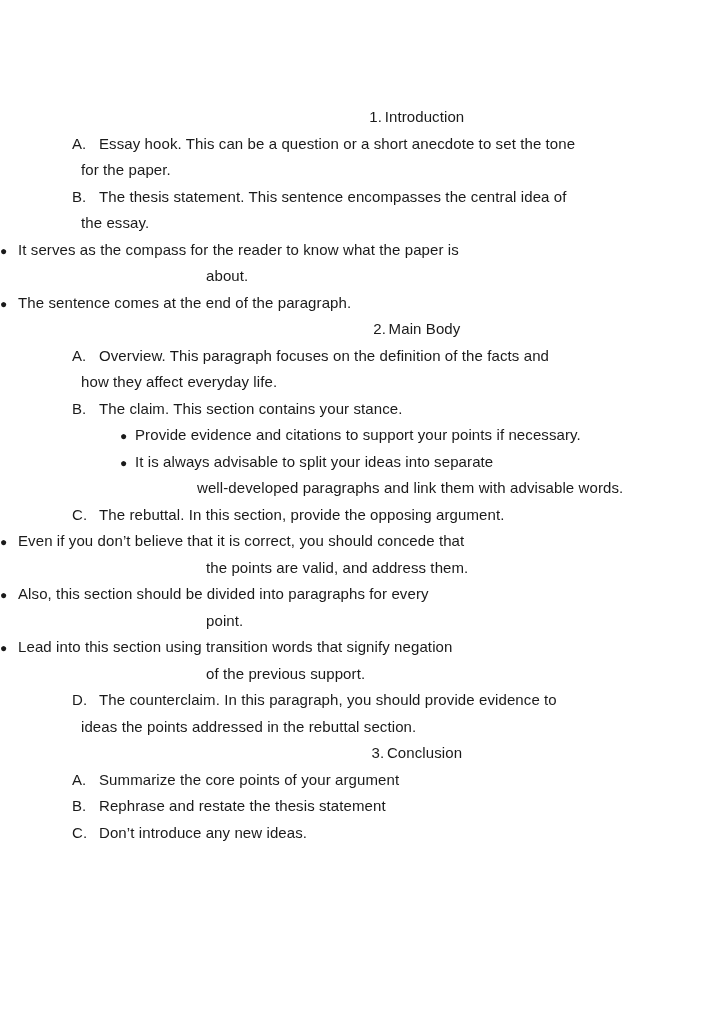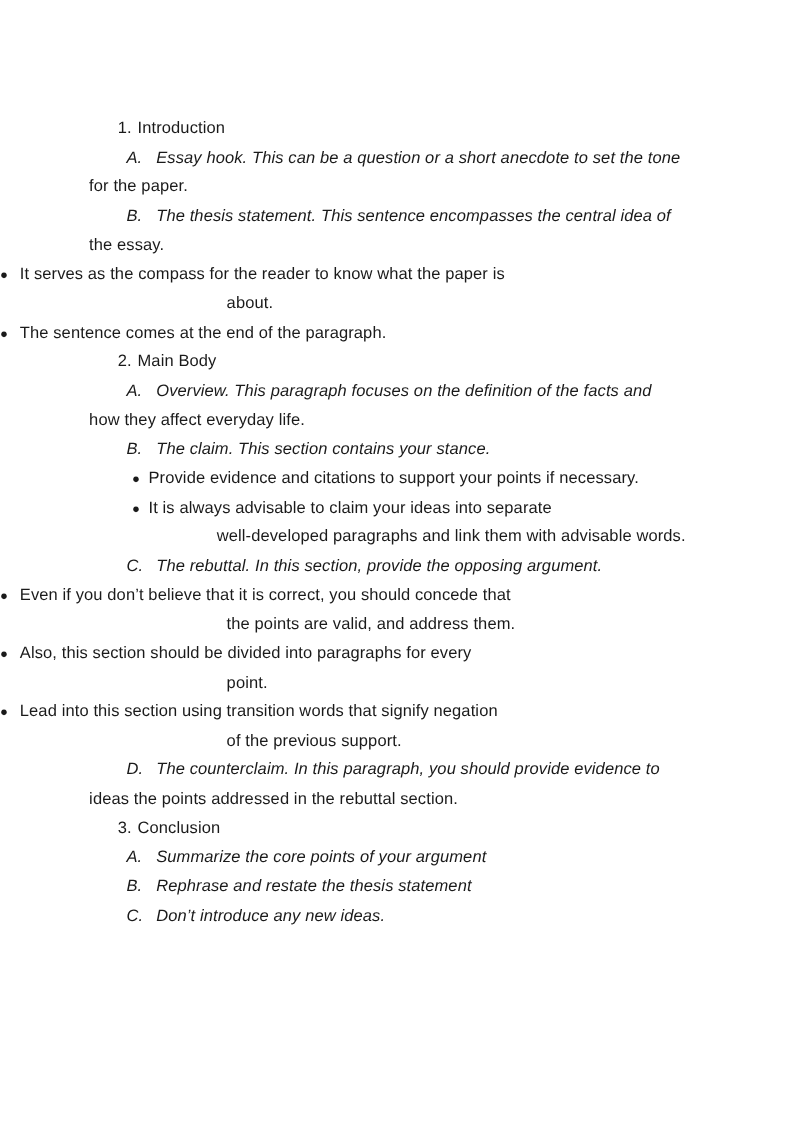--- a/index.html
+++ b/index.html
@@ -32,24 +32,24 @@
   .ln {
     height: 26.5px;
     white-space: nowrap;
     box-sizing: border-box;
   }
   .mk {
     display: inline-block;
     box-sizing: border-box;
   }
   
-  .ln-n   { padding-left: 107px; }
+  .ln-n   { padding-left: 107px; text-align: center; }
   .ln-n .mk { width: 18px; }
   
-  .ln-a   { padding-left: 115px; font-style: italic; }
+  .ln-a   { padding-left: 72px; }
   .ln-a .mk { width: 27px; }
   
   .ln-b1  { }
   .ln-b1 .mk { width: 18px; }
   
   .ln-b2  { padding-left: 120px; }
   .ln-b2 .mk { width: 15px; }
   
   .ln-ca  { padding-left: 81px; }
   .ln-cb1 { padding-left: 206px; }
@@ -68,21 +68,21 @@
     <div class="ln ln-a"><span class="mk">B.</span><span>The thesis statement. This sentence encompasses the central idea of</span></div>
     <div class="ln ln-ca"><span>the essay.</span></div>
     <div class="ln ln-b1"><span class="mk">●</span><span>It serves as the compass for the reader to know what the paper is</span></div>
     <div class="ln ln-cb1"><span>about.</span></div>
     <div class="ln ln-b1"><span class="mk">●</span><span>The sentence comes at the end of the paragraph.</span></div>
     <div class="ln ln-n"><span class="mk">2.</span><span>Main Body</span></div>
     <div class="ln ln-a"><span class="mk">A.</span><span>Overview. This paragraph focuses on the definition of the facts and</span></div>
     <div class="ln ln-ca"><span>how they affect everyday life.</span></div>
     <div class="ln ln-a"><span class="mk">B.</span><span>The claim. This section contains your stance.</span></div>
     <div class="ln ln-b2"><span class="mk">●</span><span>Provide evidence and citations to support your points if necessary.</span></div>
-    <div class="ln ln-b2"><span class="mk">●</span><span>It is always advisable to claim your ideas into separate</span></div>
+    <div class="ln ln-b2"><span class="mk">●</span><span>It is always advisable to split your ideas into separate</span></div>
     <div class="ln ln-cb2"><span>well-developed paragraphs and link them with advisable words.</span></div>
     <div class="ln ln-a"><span class="mk">C.</span><span>The rebuttal. In this section, provide the opposing argument.</span></div>
     <div class="ln ln-b1"><span class="mk">●</span><span>Even if you don’t believe that it is correct, you should concede that</span></div>
     <div class="ln ln-cb1"><span>the points are valid, and address them.</span></div>
     <div class="ln ln-b1"><span class="mk">●</span><span>Also, this section should be divided into paragraphs for every</span></div>
     <div class="ln ln-cb1"><span>point.</span></div>
     <div class="ln ln-b1"><span class="mk">●</span><span>Lead into this section using transition words that signify negation</span></div>
     <div class="ln ln-cb1"><span>of the previous support.</span></div>
     <div class="ln ln-a"><span class="mk">D.</span><span>The counterclaim. In this paragraph, you should provide evidence to</span></div>
     <div class="ln ln-ca"><span>ideas the points addressed in the rebuttal section.</span></div>

